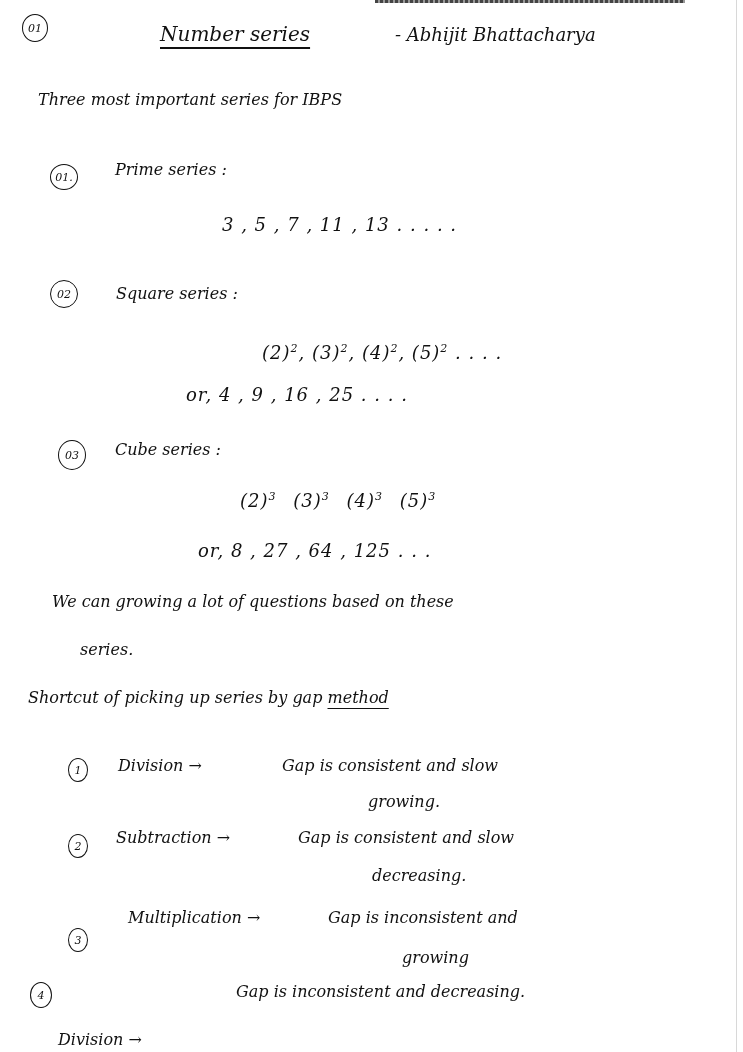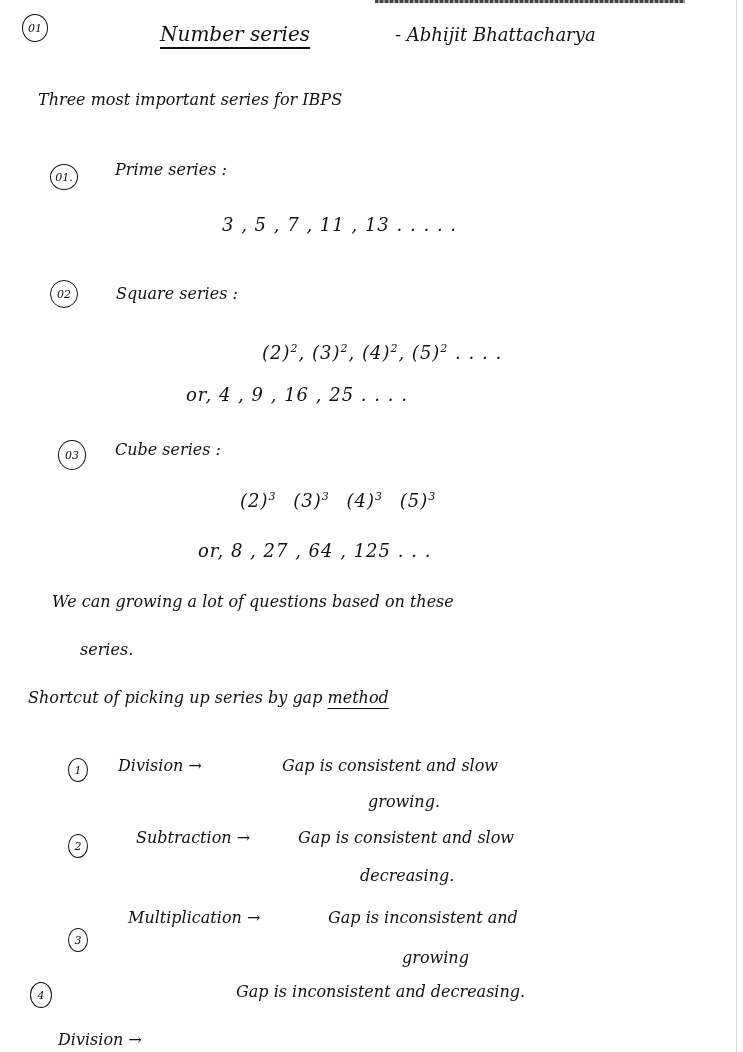--- a/index.html
+++ b/index.html
@@ -80,26 +80,26 @@
 <div class="hw txt" style="left:118px;top:756px;">
   <span>Division</span>
   <span>→</span>
 </div>
 <div class="hw txt" style="left:282px;top:756px;">Gap is consistent and slow</div>
 <div class="hw txt" style="left:368px;top:792px;">growing.</div>
 
 <div class="circle" style="left:68px;top:834px;width:18px;height:22px;">
   <span>2</span>
 </div>
-<div class="hw txt" style="left:116px;top:828px;margin-left:20px;">
+<div class="hw txt" style="left:116px;top:828px;">
   <span>Subtraction</span>
   <span>→</span>
 </div>
 <div class="hw txt" style="left:298px;top:828px;">Gap is consistent and slow</div>
-<div class="hw txt" style="left:360px;top:866px;">decreasing.</div>
+<div class="hw txt" style="left:372px;top:866px;">decreasing.</div>
 
 <div class="circle" style="left:68px;top:928px;width:18px;height:22px;">
   <span>3</span>
 </div>
 <div class="hw txt" style="left:128px;top:908px;">
   <span>Multiplication</span>
   <span>→</span>
 </div>
 <div class="hw txt" style="left:328px;top:908px;">Gap is inconsistent and</div>
 <div class="hw txt" style="left:402px;top:948px;">growing</div>

